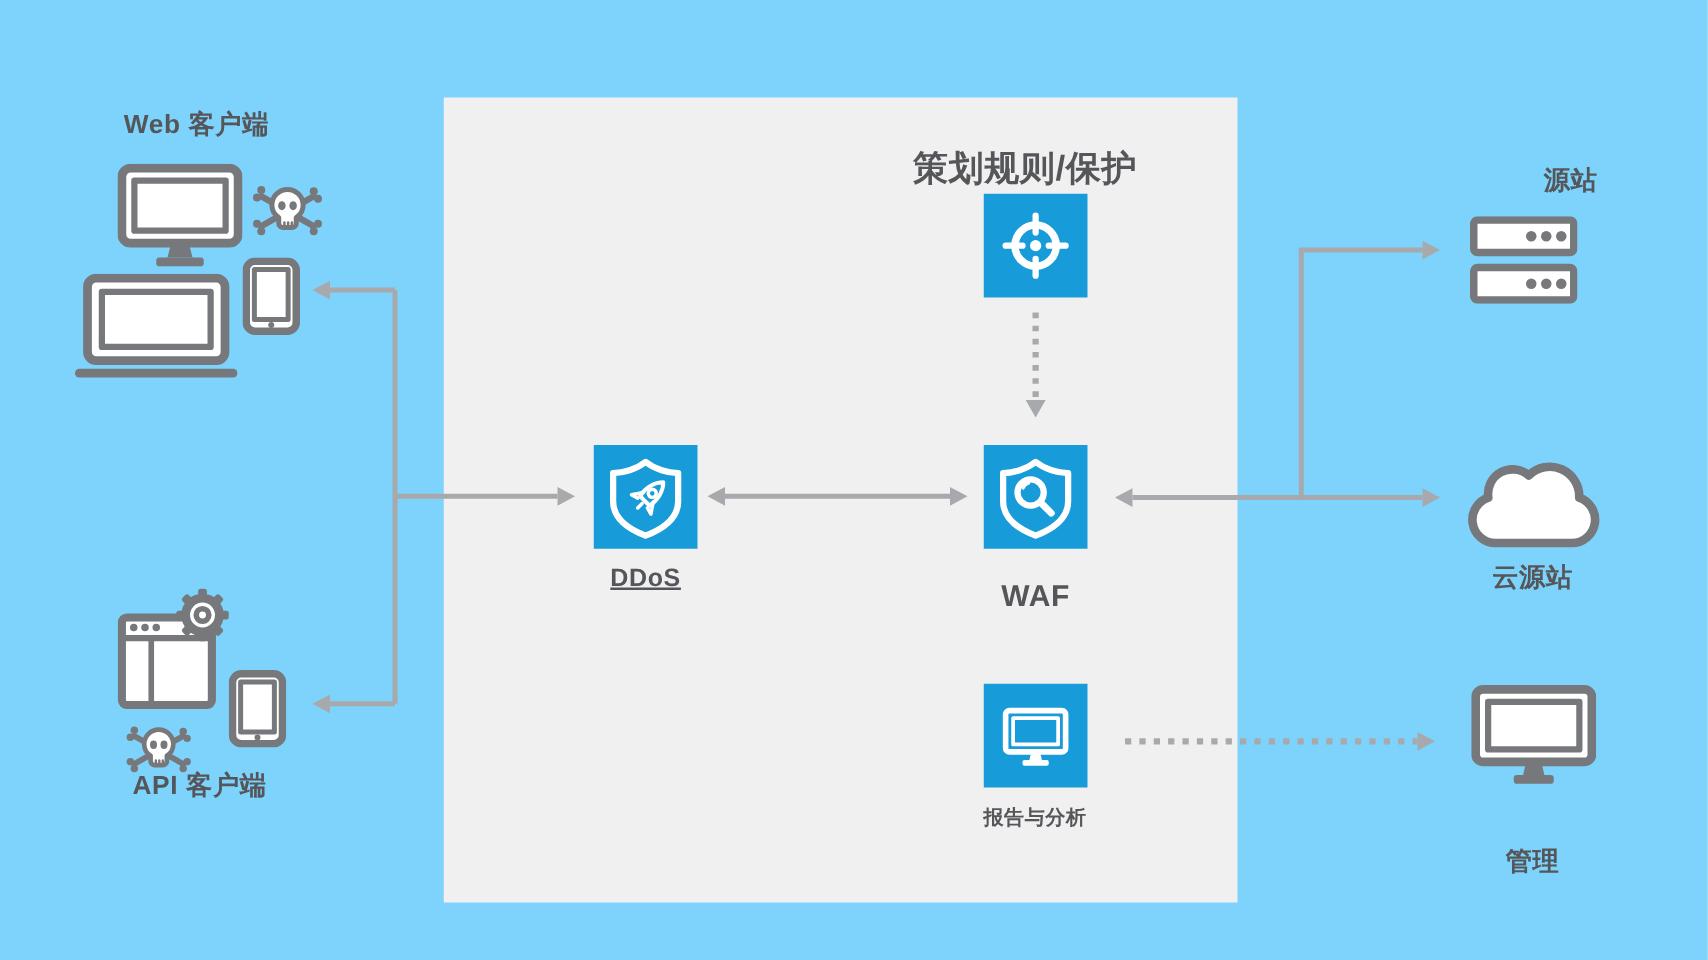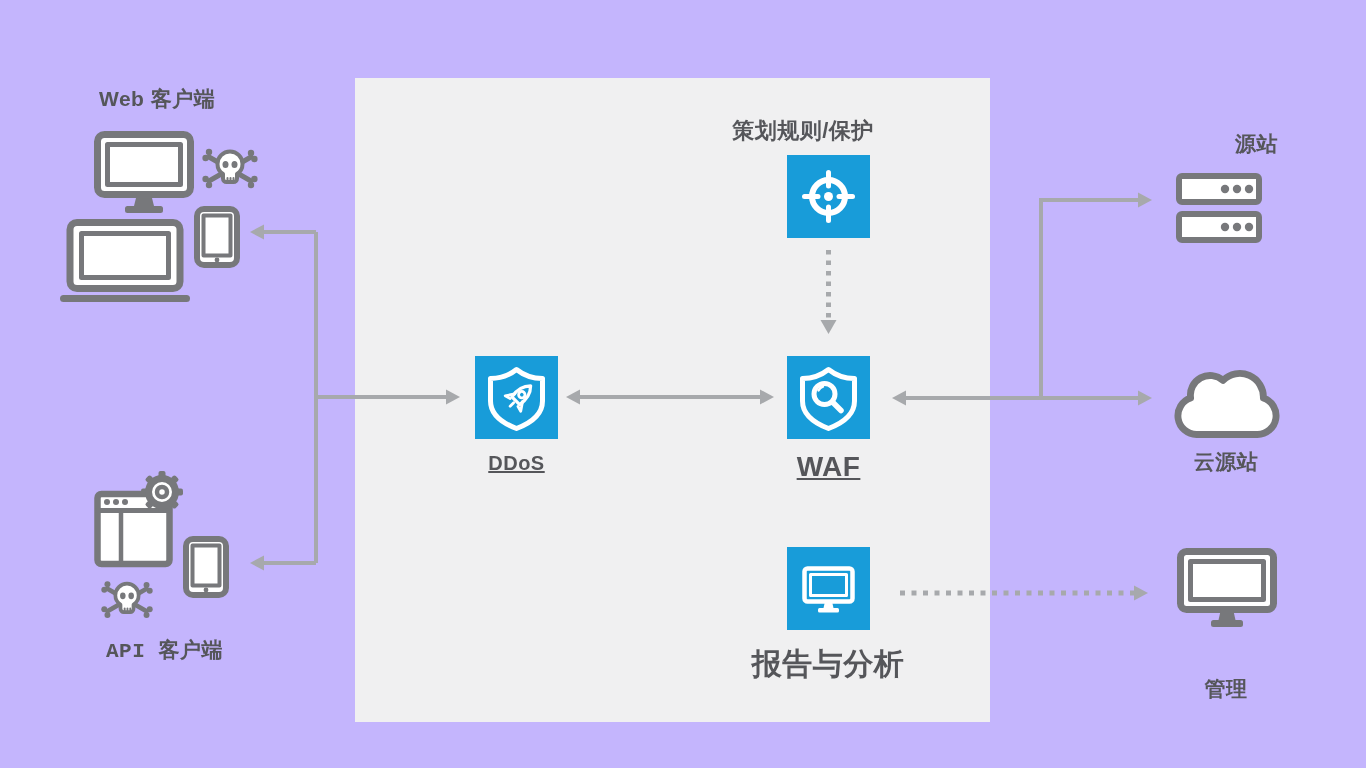--- a/index.html
+++ b/index.html
@@ -1,18 +1,18 @@
 <!DOCTYPE html>
 <html style="--accent-blue: #189cd9; --panel-bg: #f0f0f1; --arrow-gray: #a7a9ac; --icon-gray: #77787b; --text-gray: #55565a;"><head>
 <meta charset="utf-8">
 <style>
   html,body { margin:0; padding:0; }
   body { font-family: "Liberation Sans", "DejaVu Sans", sans-serif; background:#ffffff; }
   #stage {
-    position:relative; width:1366px; height:768px; background:#c4b5fd;
+    position:relative; width:1366px; height:768px; background:#7dd3fc;
     overflow:hidden; color: var(--text-gray, #55565a);
   }
   .panel {
     position:absolute; left:355px; top:78px; width:635px; height:644px;
     background: var(--panel-bg, #f0f0f1);
   }
   .abs { position:absolute; }
   .lbl {
     position:absolute; color: var(--text-gray,#55565a); font-weight:bold;
     font-size:21px; letter-spacing:0.5px; white-space:nowrap;
@@ -160,21 +160,21 @@
     <circle class="icf" cx="53.4" cy="13" r="3.2"></circle>
       <circle class="icf" cx="50" cy="7" r="3.2"></circle>
     <path class="icw" stroke-width="4" d="M29 5.5 a12.5 12.5 0 0 1 12.5 12.5 c0 4.6 -2.3 7.9 -5.5 10 v4.5 a3.5 3.5 0 0 1 -3.5 3.5 h-7 a3.5 3.5 0 0 1 -3.5 -3.5 V28 c-3.2 -2.1 -5.5 -5.4 -5.5 -10 A12.5 12.5 0 0 1 29 5.5 Z"></path>
     <ellipse class="icf" cx="24.5" cy="18.5" rx="3" ry="3.6"></ellipse>
     <ellipse class="icf" cx="33.5" cy="18.5" rx="3" ry="3.6"></ellipse>
     <line class="ic" x1="26.5" y1="32" x2="26.5" y2="35.5" stroke-width="2"></line>
     <line class="ic" x1="29.5" y1="32" x2="29.5" y2="35.5" stroke-width="2"></line>
     <line class="ic" x1="32.5" y1="32" x2="32.5" y2="35.5" stroke-width="2"></line>
   </svg>
 
-  <div class="lbl" style="left:106px;top:636px;font-family:Liberation Mono, monospace;">API 客户端</div>
+  <div class="lbl" style="left:106px;top:614px;">API 客户端</div>
 
   <div class="tile" style="left:475px;top:356px;">
     <svg width="83" height="83" viewBox="0 0 83 83">
       <path class="ws" stroke-width="5" d="M41.5 13.5 C49 19.5 59.5 22.5 67.5 22.5 C67.5 22.5 67.5 38 67.5 45 C67.5 59 56 67 41.5 72.5 C27 67 15.5 59 15.5 45 C15.5 38 15.5 22.5 15.5 22.5 C23.5 22.5 34 19.5 41.5 13.5 Z"></path>
       <g transform="rotate(45 41.5 44)">
         <path class="ws" stroke-width="3.2" d="M41.5 24 C46.5 29 48.5 37 47 45 L36 45 C34.5 37 36.5 29 41.5 24 Z"></path>
         <circle class="ws" cx="41.5" cy="36.5" r="3.2" stroke-width="2.8"></circle>
         <path class="ws" stroke-width="2.8" d="M36 41 L30.5 49 L36 47.5"></path>
         <path class="ws" stroke-width="2.8" d="M47 41 L52.5 49 L47 47.5"></path>
         <line class="ws" x1="41.5" y1="48" x2="41.5" y2="53" stroke-width="2.8"></line>
@@ -184,43 +184,43 @@
   <div class="lbl center" style="left:455px;top:452px;width:123px;font-size:20px;text-decoration:underline;">DDoS</div>
 
   <div class="tile" style="left:787px;top:356px;">
     <svg width="83" height="83" viewBox="0 0 83 83">
       <path class="ws" stroke-width="5" d="M41.5 13.5 C49 19.5 59.5 22.5 67.5 22.5 C67.5 22.5 67.5 38 67.5 45 C67.5 59 56 67 41.5 72.5 C27 67 15.5 59 15.5 45 C15.5 38 15.5 22.5 15.5 22.5 C23.5 22.5 34 19.5 41.5 13.5 Z"></path>
       <circle class="ws" cx="37.5" cy="38" r="10.5" stroke-width="5"></circle>
       <line class="ws" x1="45.5" y1="46" x2="54" y2="54.5" stroke-width="5.5"></line>
       <path class="ws" stroke-width="2.4" d="M31.5 34.5 A7.5 7.5 0 0 1 36 30.5"></path>
     </svg>
   </div>
-  <div class="lbl center" style="left:767px;top:451px;width:123px;font-size:28px;text-decoration:underline;">WAF</div>
-
-  <div class="lbl center" style="left:703px;top:116px;width:200px;font-size:22px;">策划规则/保护</div>
+  <div class="lbl center" style="left:767px;top:464px;width:123px;font-size:24px;">WAF</div>
+
+  <div class="lbl center" style="left:720px;top:116px;width:200px;font-size:28px;">策划规则/保护</div>
   <div class="tile" style="left:787px;top:155px;">
     <svg width="83" height="83" viewBox="0 0 83 83">
       <circle class="ws" cx="41.5" cy="41.5" r="16.5" stroke-width="6"></circle>
       <circle class="wf" cx="41.5" cy="41.5" r="4.5"></circle>
       <line class="ws" x1="41.5" y1="17.5" x2="41.5" y2="31" stroke-width="5"></line>
       <line class="ws" x1="41.5" y1="52" x2="41.5" y2="65.5" stroke-width="5"></line>
       <line class="ws" x1="17.5" y1="41.5" x2="31" y2="41.5" stroke-width="5"></line>
       <line class="ws" x1="52" y1="41.5" x2="65.5" y2="41.5" stroke-width="5"></line>
     </svg>
   </div>
 
   <div class="tile" style="left:787px;top:547px;">
     <svg width="83" height="83" viewBox="0 0 83 83">
       <rect class="ws" x="17.5" y="21.5" width="48" height="33" rx="3" stroke-width="4.5"></rect>
       <rect class="ws" x="23.5" y="27.5" width="36" height="21" stroke-width="3"></rect>
       <path class="wf" d="M38 54.5 h7 l1.5 6.5 h-10 z"></path>
       <rect class="wf" x="31" y="61" width="21" height="4.5" rx="1.5"></rect>
     </svg>
   </div>
-  <div class="lbl center" style="left:745px;top:644px;width:166px;font-size:30px;">报告与分析</div>
+  <div class="lbl center" style="left:745px;top:644px;width:166px;font-size:16px;">报告与分析</div>
 
   <div class="lbl center" style="left:1178px;top:130px;width:100px;text-align:right;">源站</div>
   <svg class="abs" style="left:1176px;top:173px" width="86" height="70" viewBox="0 0 86 70">
     <rect class="icw" x="3" y="3" width="80" height="26" rx="3" stroke-width="6"></rect>
     <circle class="icf" cx="49" cy="16" r="4.2"></circle>
     <circle class="icf" cx="61" cy="16" r="4.2"></circle>
     <circle class="icf" cx="73" cy="16" r="4.2"></circle>
     <rect class="icw" x="3" y="41" width="80" height="26" rx="3" stroke-width="6"></rect>
     <circle class="icf" cx="49" cy="54" r="4.2"></circle>
     <circle class="icf" cx="61" cy="54" r="4.2"></circle>

